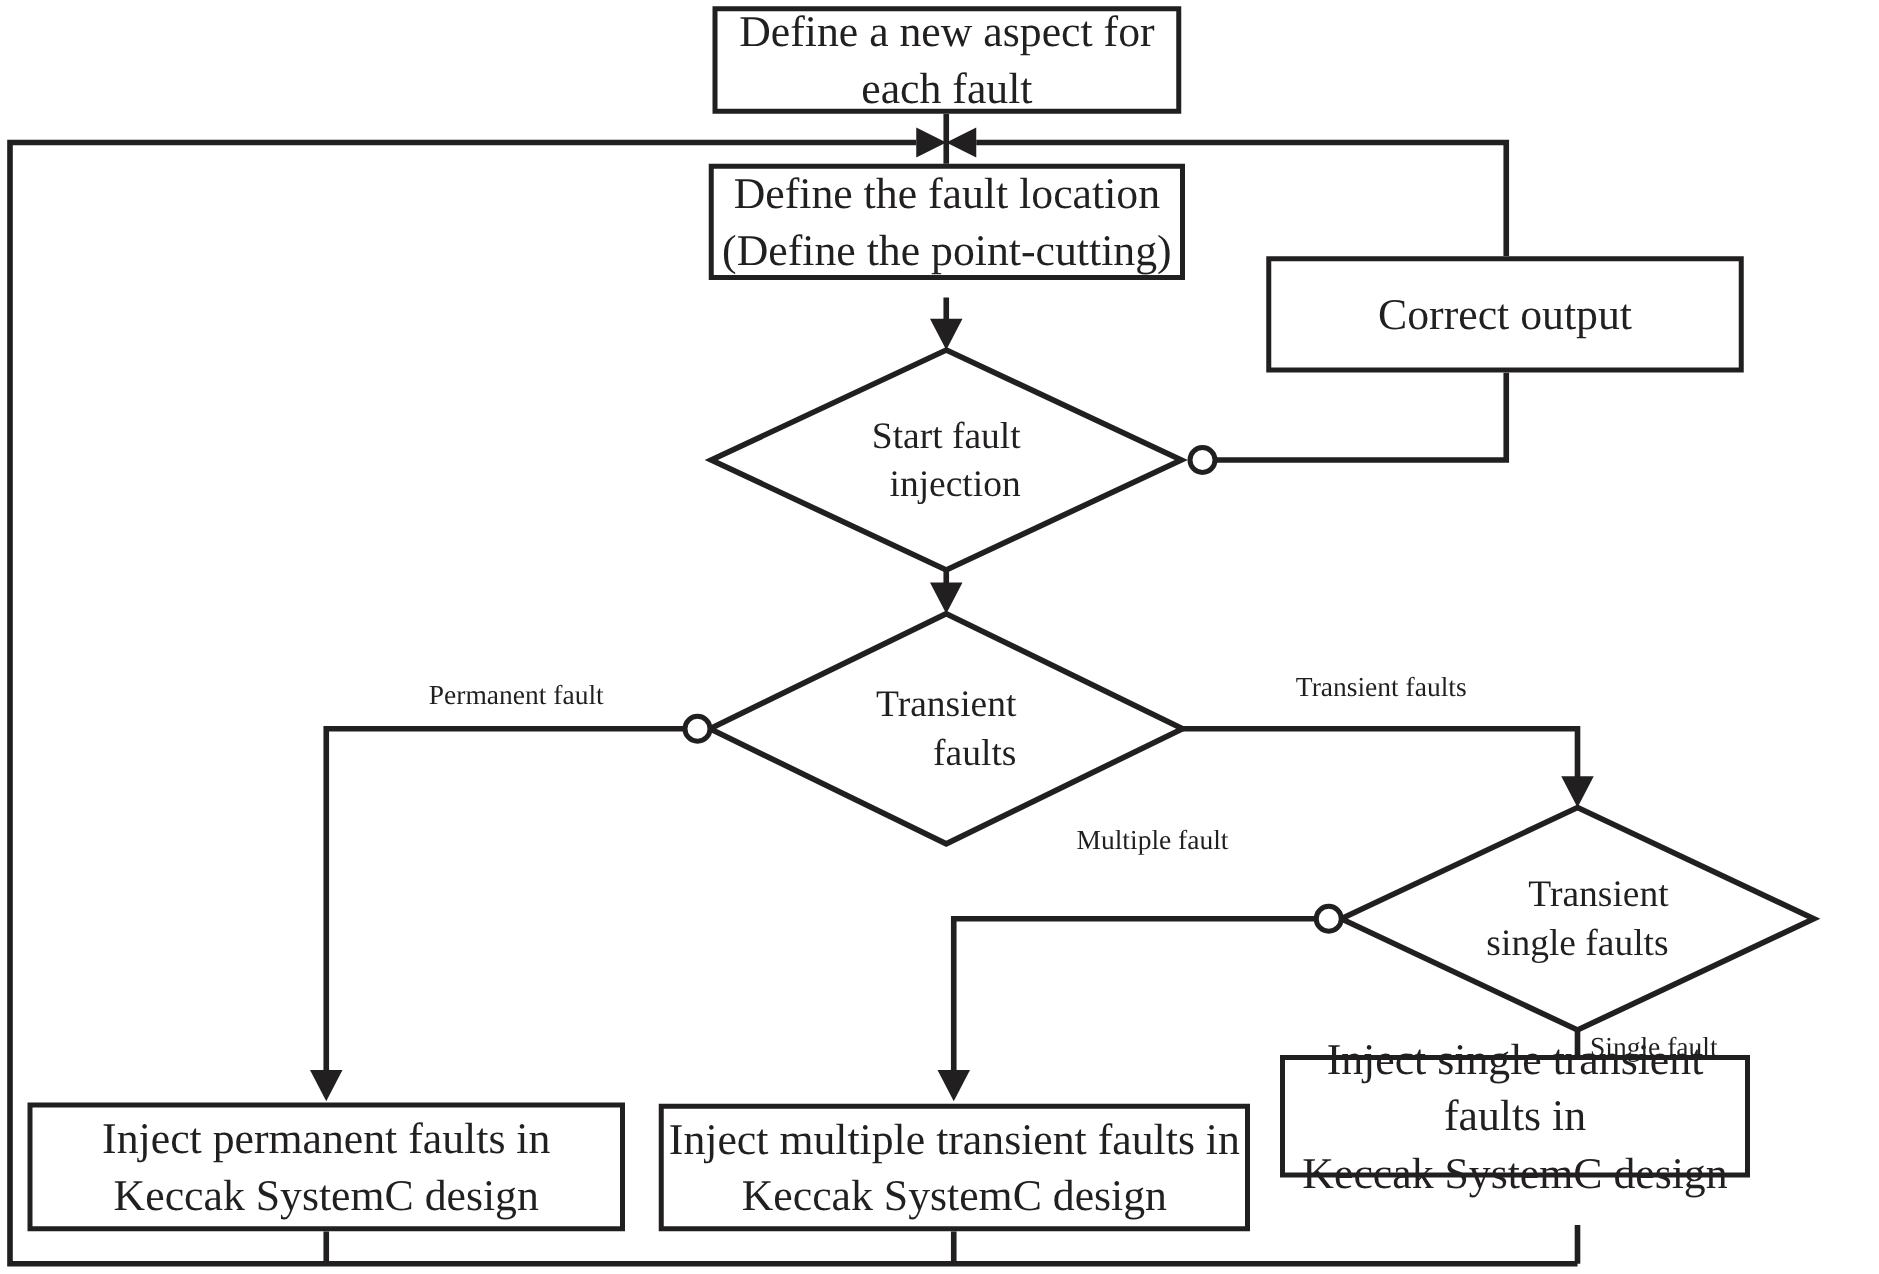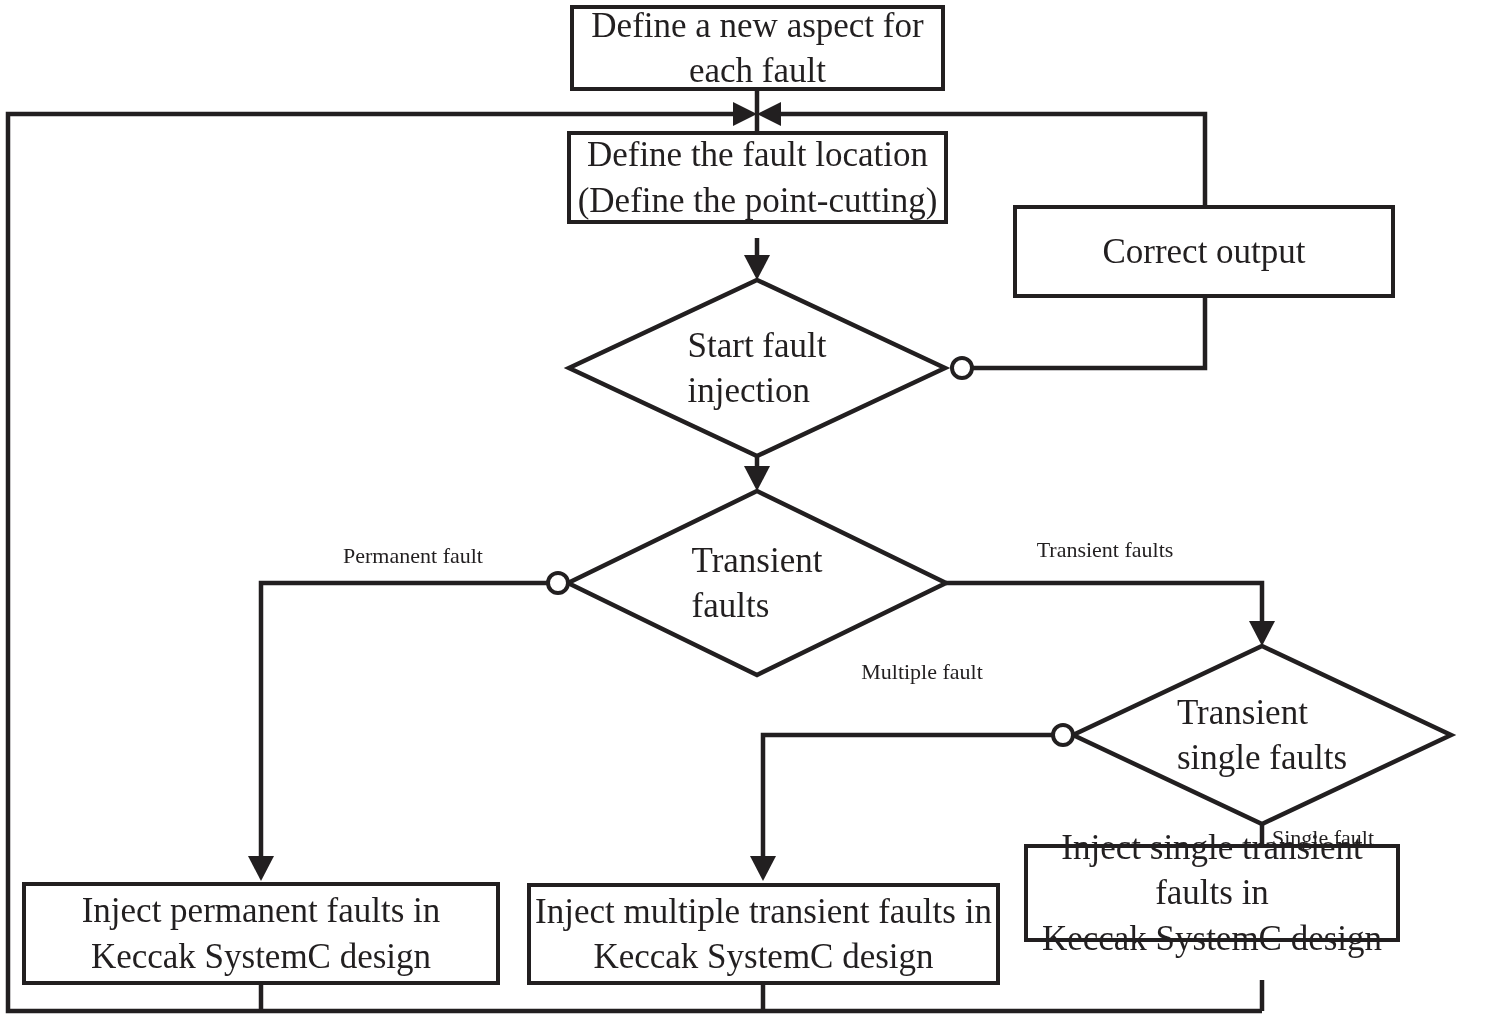--- a/index.html
+++ b/index.html
@@ -14,21 +14,21 @@
   .shape { stroke:var(--line,#221f20); stroke-width:4.5; fill:#ffffff; }
   .arrowhead { fill:var(--line,#221f20); stroke:none; }
   .dot { stroke:var(--line,#221f20); stroke-width:4; fill:#ffffff; }
   .node {
     position:absolute; display:flex; align-items:center; justify-content:center;
     text-align:center; white-space:pre-line; background:#ffffff;
     border:4px solid var(--line,#221f20); font-size:35px; line-height:1.3;
   }
   .dlabel {
     position:absolute; display:flex; align-items:center; justify-content:center;
-    text-align:left; white-space:pre-line; font-size:35px; line-height:1.3;
+    text-align:right; white-space:pre-line; font-size:30px; line-height:1.3;
   }
   .elabel {
     position:absolute; font-size:22px; line-height:1.1; white-space:nowrap;
     text-align:center;
   }
   .elabel.left-align { text-align:left; }
 </style>
 </head>
 <body>
 

